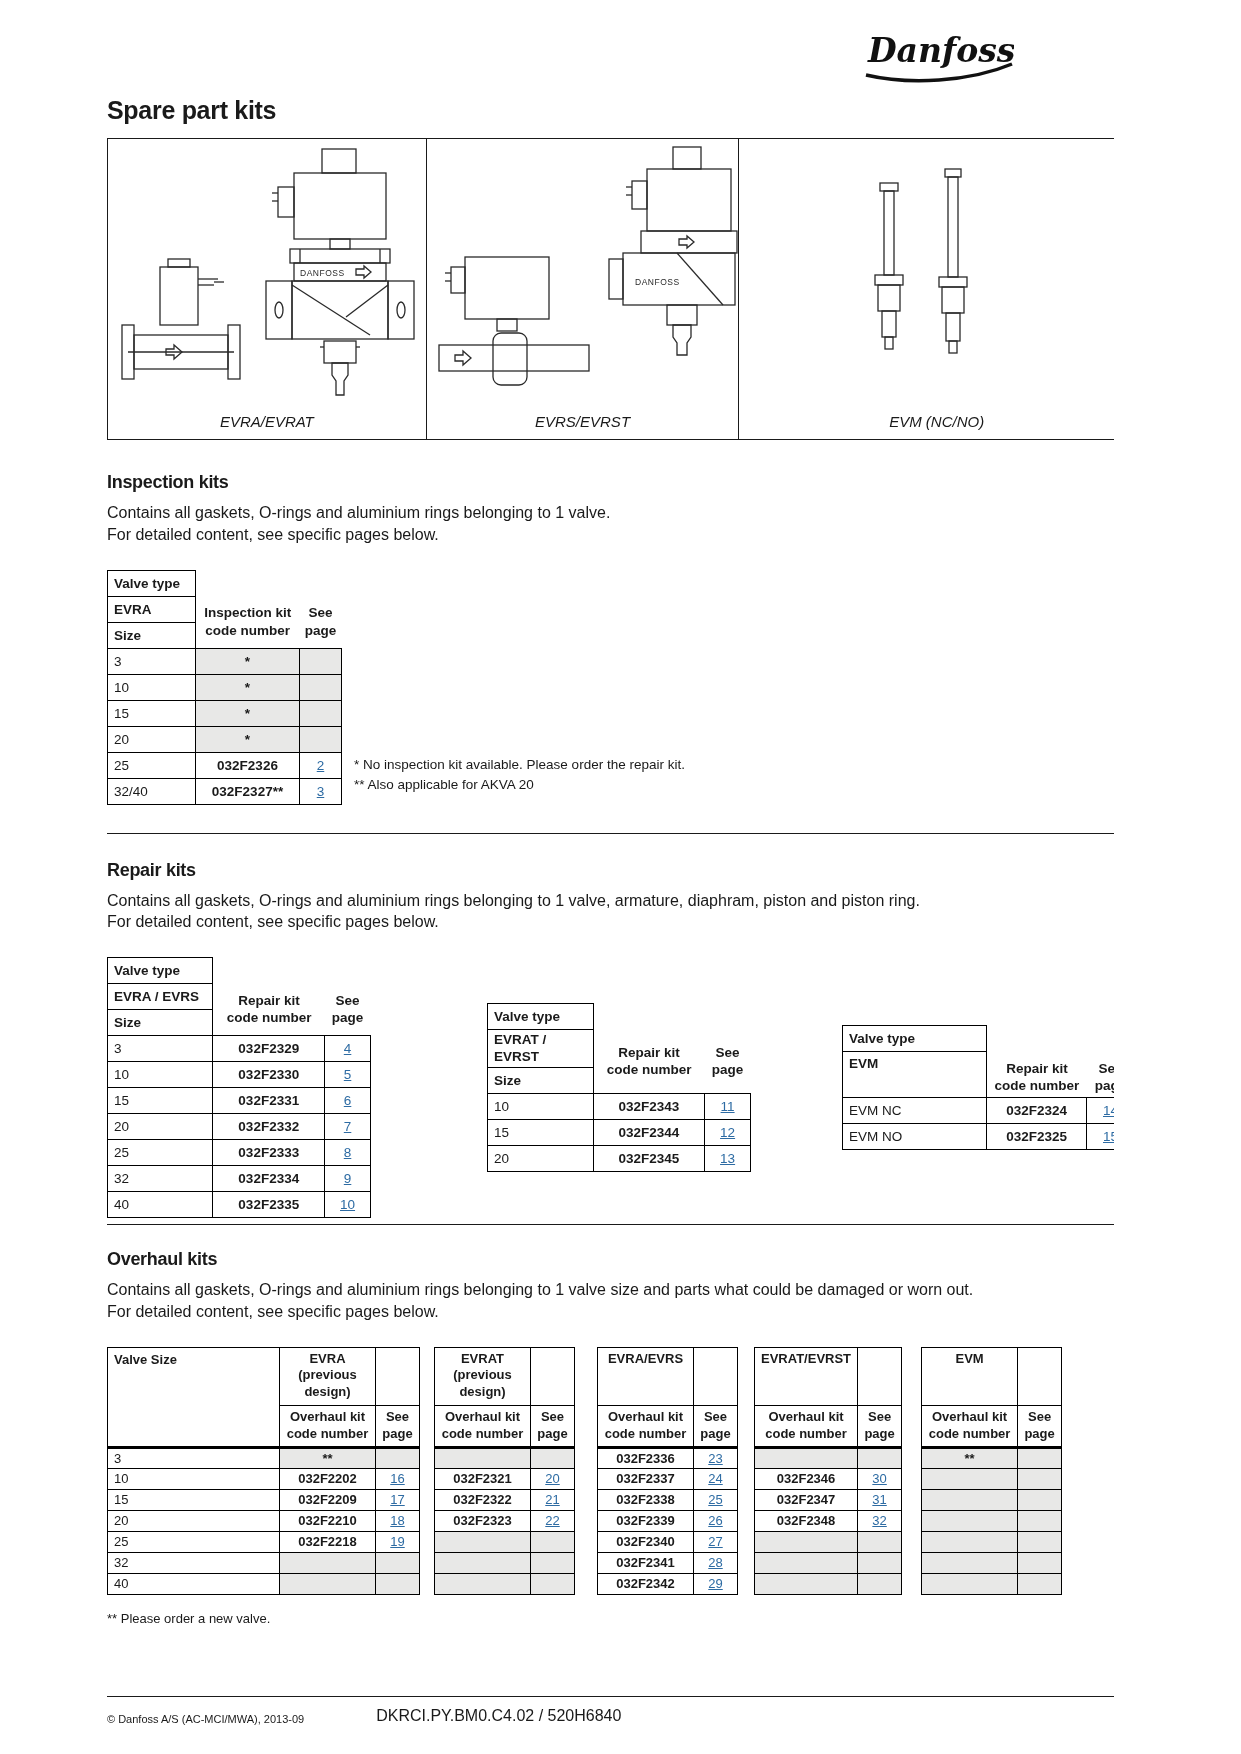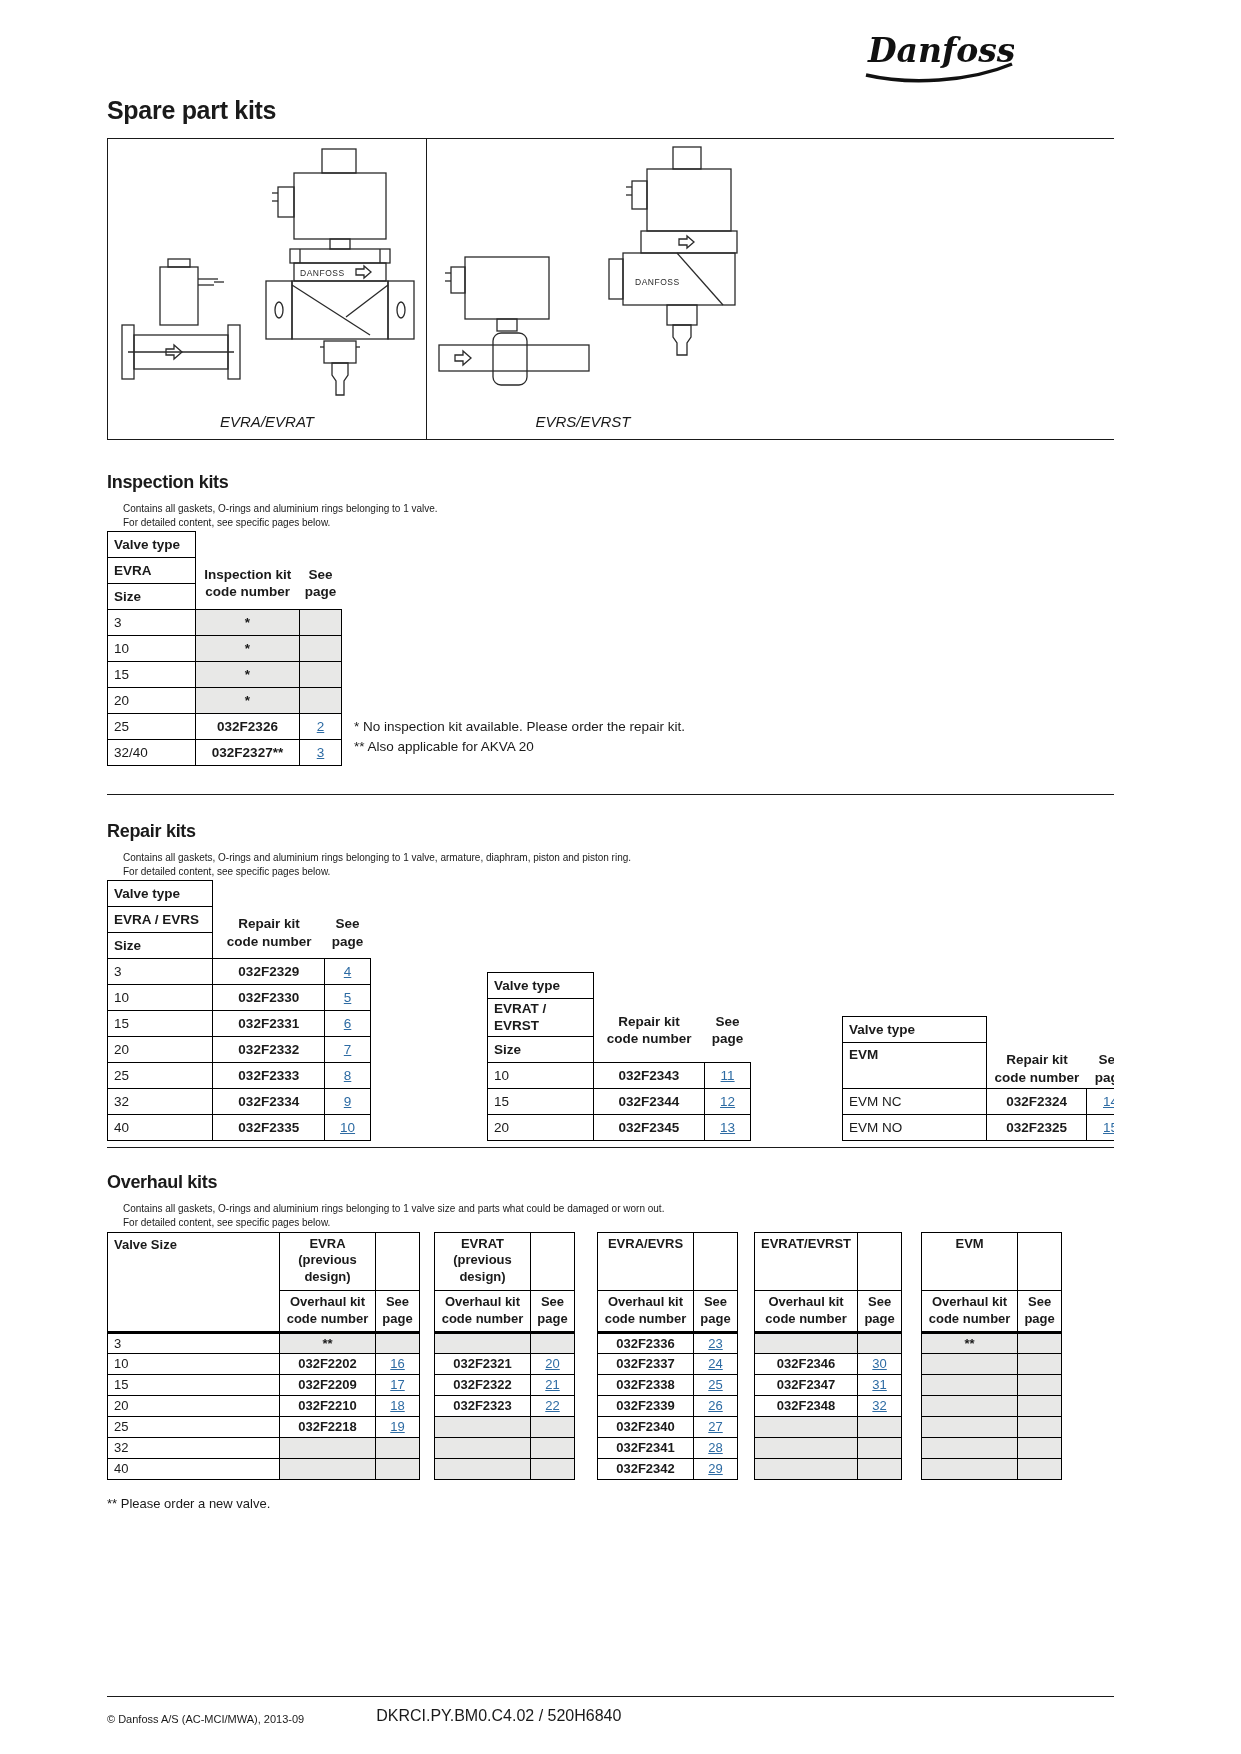--- a/index.html
+++ b/index.html
@@ -15,36 +15,36 @@
   .figure-box{margin-top:13px;height:300px;border:1.5px solid #1a1a1a;display:flex;}
   .panel{position:relative;height:100%;}
   .panel + .panel{border-left:1.5px solid #1a1a1a;}
   .panel-label{position:absolute;bottom:9px;left:0;width:100%;text-align:center;
                font-style:italic;font-size:15px;}
   .panel svg{position:absolute;top:0;left:0;}
   .draw{stroke:#2a2a2a;fill:none;stroke-width:1.3px;}
   
   .sec-heading{font-size:18px;font-weight:bold;letter-spacing:-0.3px;margin:0;}
   .sec-insp{margin-top:32px;} .sec-rep{margin-top:26px;} .sec-ovh{margin-top:24px;}
-  .desc{font-size:10px;line-height:1.36;margin:9px 0 0 16px;}
+  .desc{font-size:16px;line-height:1.36;margin:9px 0 0 0;}
   .desc p{margin:0;}
   .rule{border:none;border-top:1px solid #1a1a1a;margin:0;}
   .rule1{margin-top:28px;} .rule2{margin-top:6px;}
   
   table{border-collapse:collapse;font-size:13.5px;color:var(--text,#1a1a1a);}
   td{border:1px solid var(--table_border,#000);padding:1px 6px;height:26px;box-sizing:border-box;}
   .nb{border:none;background:#fff;}
   .hbox{font-weight:bold;}
   .hc{font-weight:bold;text-align:center;vertical-align:middle;line-height:1.3;padding:0 4px;}
   .c-text{padding-left:6px;}
   .c-code{text-align:center;font-weight:bold;}
   .c-page{text-align:center;}
   .shade{background:var(--shade,#e8e8e7);}
   .pagelink{color:var(--link,#2d6ba3);text-decoration:underline;}
-  .tables-row{display:flex;align-items:flex-end;margin-top:2px;}
+  .tables-row{display:flex;align-items:center;margin-top:24px;}
   .footnotes{font-size:13.5px;line-height:1.45;align-self:flex-end;margin:0 0 10px 12px;}
   
   .t-rep2{margin-left:116px;} .t-rep3{margin-left:91px;}
   .family2{line-height:1.25;padding-top:2px;padding-bottom:2px;}
   .evmcell{height:46px;vertical-align:top;padding-top:4px;}
   .hc-bottom{vertical-align:bottom;padding-bottom:2px;}
   
   .ov td{height:21px;font-size:13px;}
   .ov .gl{height:58px;vertical-align:top;text-align:center;line-height:1.3;padding-top:3px;font-weight:bold;}
   .ov .hc2{font-weight:bold;text-align:center;vertical-align:middle;height:42px;line-height:1.25;}
@@ -137,20 +137,39 @@
             <rect x="196" y="114" width="112" height="52"></rect>
             <rect x="182" y="120" width="14" height="40"></rect>
             <line x1="250" y1="114" x2="296" y2="166"></line>
             <rect x="240" y="166" width="30" height="20"></rect>
             <polygon points="246,186 264,186 264,198 260,204 260,216 250,216 250,204 246,198"></polygon>
           </g>
           <text x="208" y="146" font-size="8.5" fill="#2a2a2a" letter-spacing="0.5">DANFOSS</text>
         </svg>
         <div class="panel-label">EVRS/EVRST</div>
       </div>
+      <div class="panel" style="width:395px">
+        <svg width="395" height="262" viewBox="0 0 395 262">
+          <g class="draw">
+            <rect x="141" y="44" width="18" height="8"></rect>
+              <rect x="145" y="52" width="10" height="84"></rect>
+            <rect x="136" y="136" width="28" height="10"></rect>
+              <rect x="139" y="146" width="22" height="26"></rect>
+            <rect x="143" y="172" width="14" height="26"></rect>
+              <rect x="146" y="198" width="8" height="12"></rect>
+            <rect x="206" y="30" width="16" height="8"></rect>
+              <rect x="209" y="38" width="10" height="100"></rect>
+            <rect x="200" y="138" width="28" height="10"></rect>
+              <rect x="203" y="148" width="22" height="26"></rect>
+            <rect x="207" y="174" width="14" height="28"></rect>
+              <rect x="210" y="202" width="8" height="12"></rect>
+          </g>
+        </svg>
+        <div class="panel-label">EVM (NC/NO)</div>
+      </div>
     </div>
 
     <h2 class="sec-heading sec-insp">Inspection kits</h2>
     <div class="desc">
       <p>Contains all gaskets, O-rings and aluminium rings belonging to 1 valve.</p>
       <p>For detailed content, see specific pages below.</p>
     </div>
 
     <div class="tables-row">
       <table class="kit-table">

